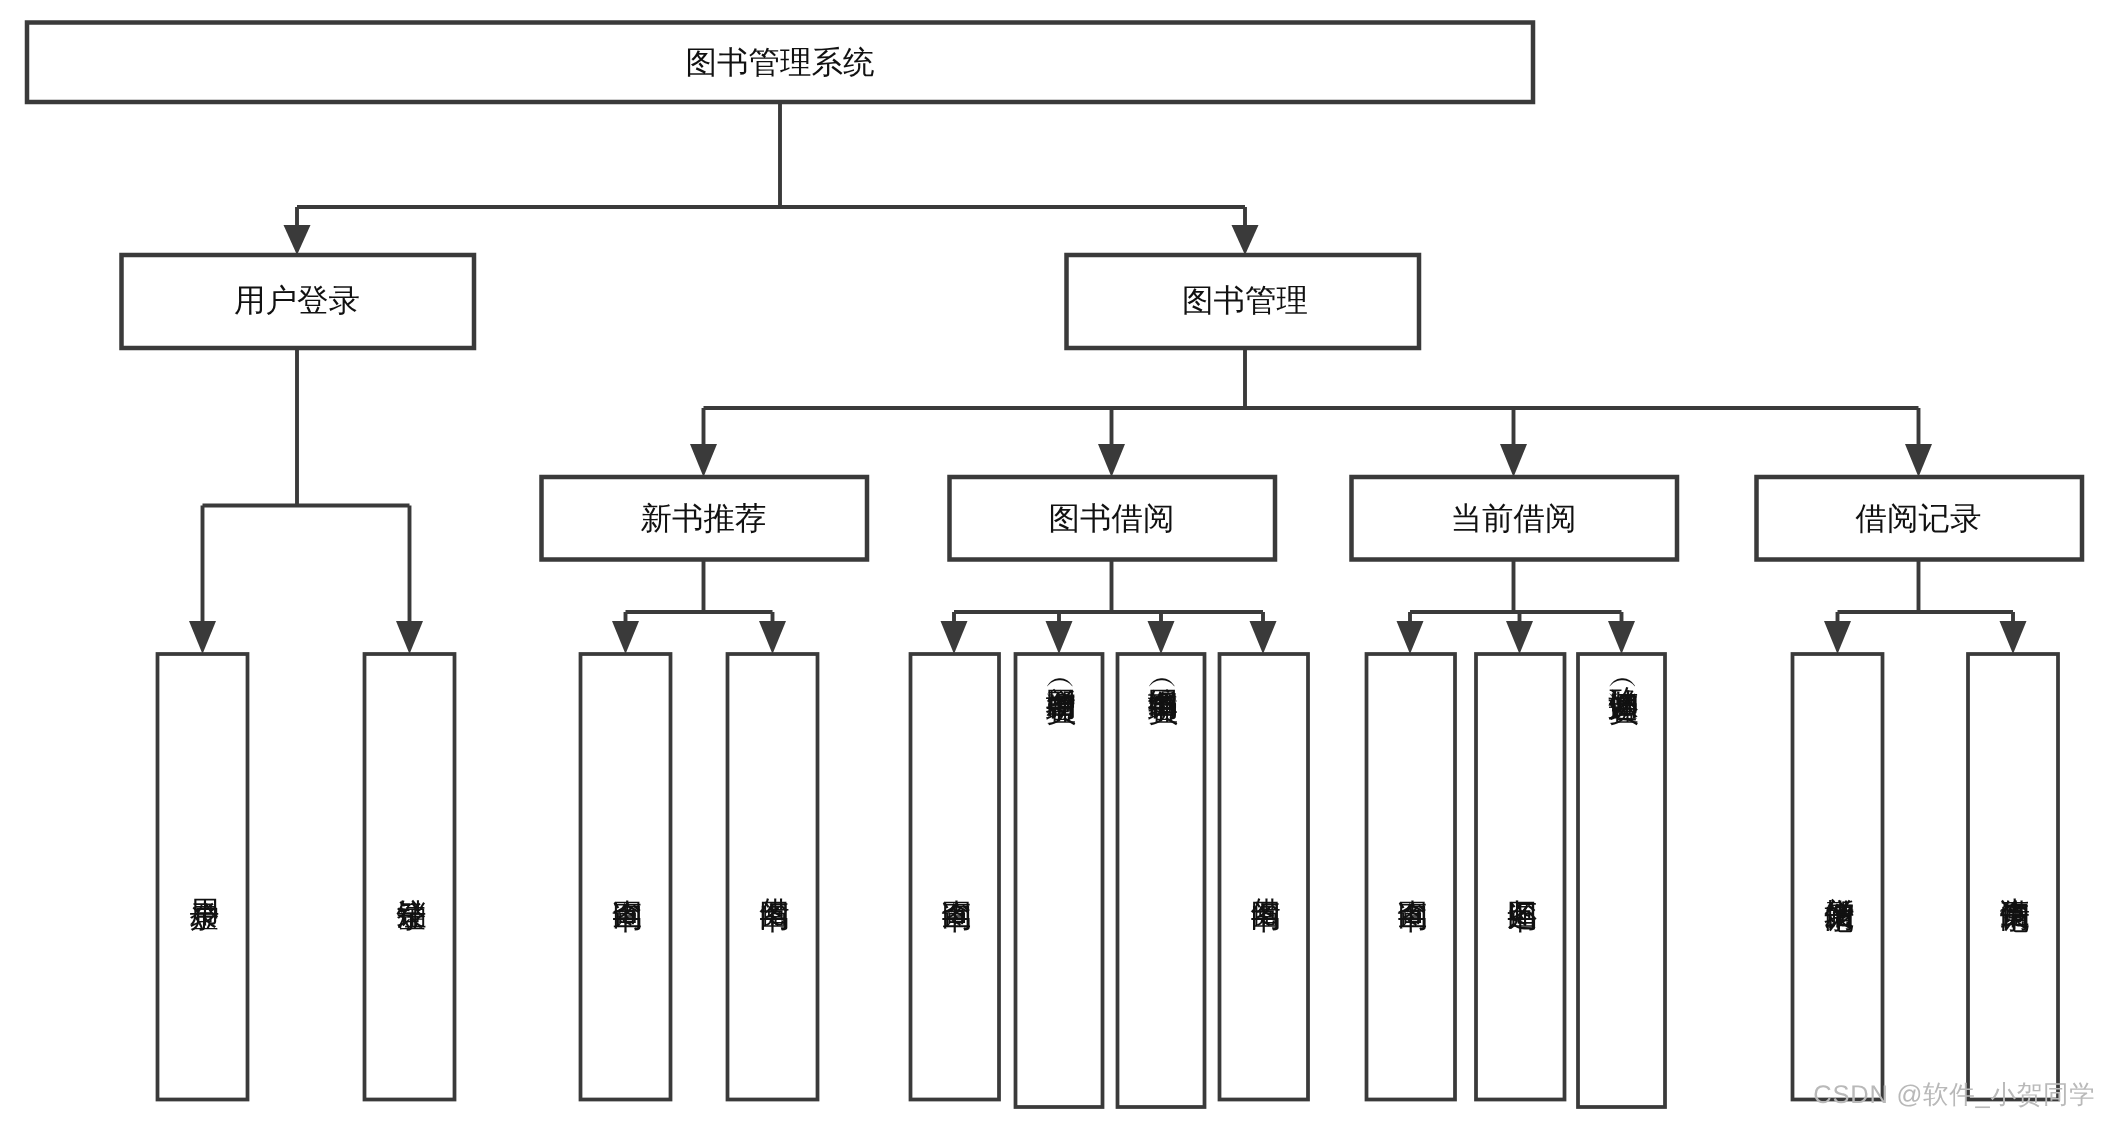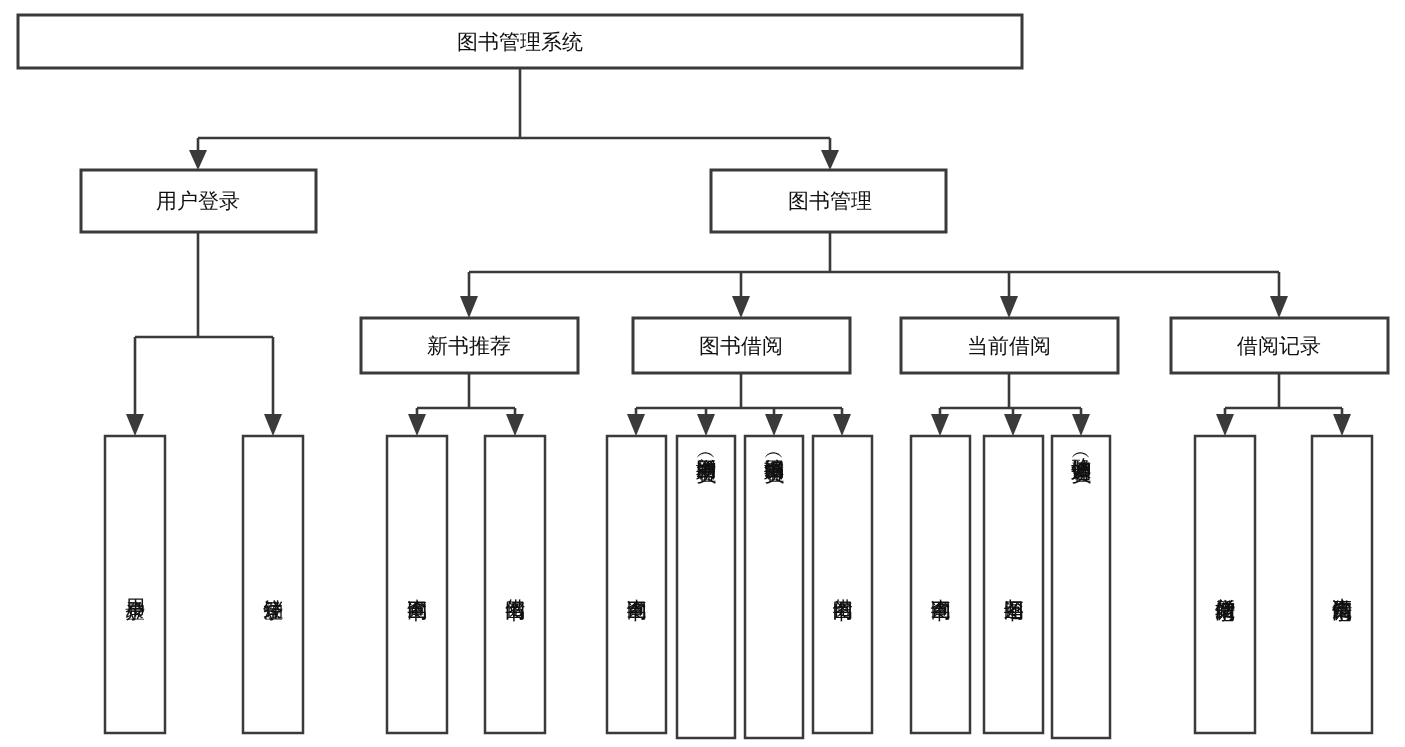--- a/index.html
+++ b/index.html
@@ -220,13 +220,14 @@
   <div class="vlabel" style="left:607px; top:436px; width:59px; height:297px;">查询图书</div>
   <div class="vlabel" style="left:677px; top:442px; width:58px; height:290px; justify-content:flex-start;">新增图书（管理员）</div>
   <div class="vlabel" style="left:745px; top:442px; width:58px; height:290px; justify-content:flex-start;">编辑图书（管理员）</div>
   <div class="vlabel" style="left:813px; top:436px; width:59px; height:297px;">借阅图书</div>
   <div class="vlabel" style="left:911px; top:436px; width:59px; height:297px;">查询图书</div>
   <div class="vlabel" style="left:984px; top:436px; width:59px; height:297px;">归还图书</div>
   <div class="vlabel" style="left:1052px; top:442px; width:58px; height:290px; justify-content:flex-start;">确认归还（管理员）</div>
   <div class="vlabel" style="left:1195px; top:436px; width:60px; height:297px;">新增借阅记录</div>
   <div class="vlabel" style="left:1312px; top:436px; width:60px; height:297px;">查询借阅记录</div>
 
+  <div class="watermark">CSDN @软件_小贺同学</div>
 </div>
 
 </body></html>

